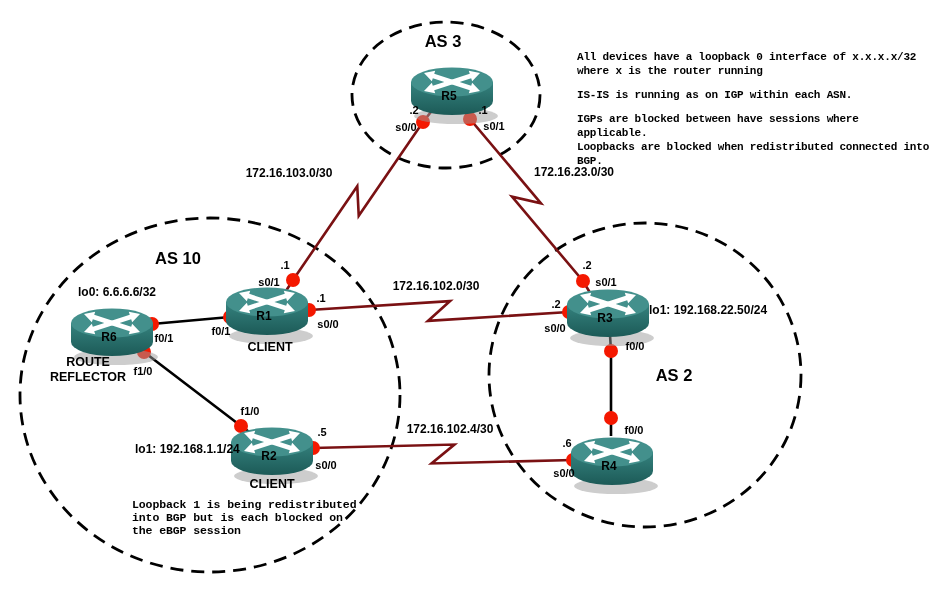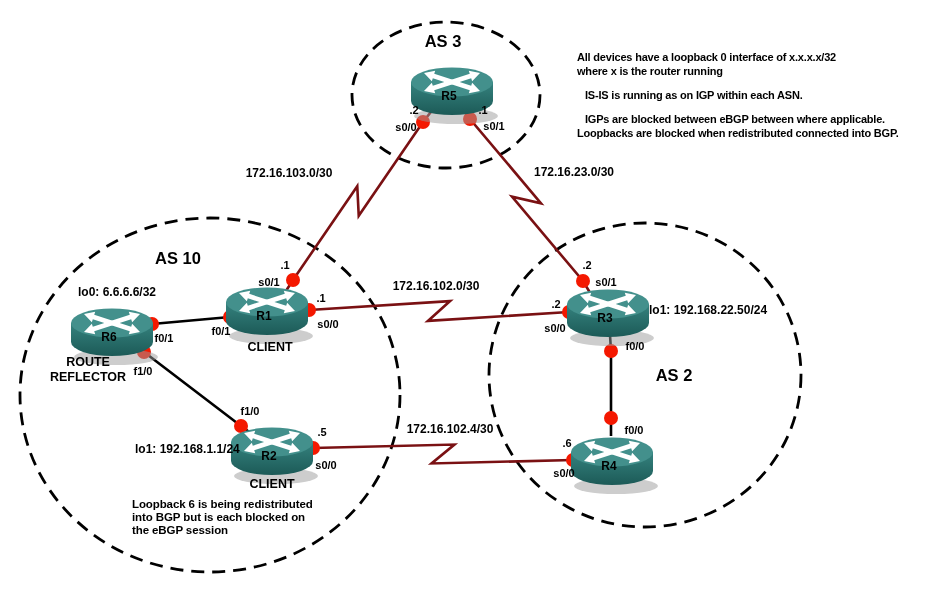--- a/index.html
+++ b/index.html
@@ -15,23 +15,23 @@
   .rtop{fill:#43908c;}
   .arrow{fill:#ffffff;}
   text{fill:#000;font-family:"Liberation Sans",sans-serif;font-weight:bold;}
   .lbl{font-size:11px;}
   .subnet{font-size:12px;}
   .asl{font-size:16.5px;}
   .rname{font-size:12px;}
   .role{font-size:12.5px;}
   .loop{font-size:12px;}
   
-  .notes{position:absolute;color:#000;font-weight:bold;}
+  .notes{position:absolute;color:#000;font-weight:bold;font-family:Liberation Mono, monospace;}
   .notes-right{left:577px;top:50px;font-size:11px;line-height:14px;letter-spacing:-0.2px;}
-  .notes-right .gap{margin-top:10px;margin-left:8px;}
+  .notes-right .gap{margin-top:10px;}
   .notes-bottom{left:132px;top:498px;font-size:11.5px;line-height:13px;letter-spacing:-0.1px;}
 </style>
 </head>
 <body>
 
 <div class="diagram">
   <svg width="931" height="593" viewBox="0 0 931 593" xmlns="http://www.w3.org/2000/svg">
     <defs>
       <linearGradient id="cyl" x1="0" y1="0" x2="0" y2="1">
         <stop offset="0" stop-color="#35827e"></stop>
@@ -145,22 +145,22 @@
       <text x="634" y="434" class="lbl" text-anchor="middle">f0/0</text>
       <text x="78" y="296" class="loop" text-anchor="start">lo0: 6.6.6.6/32</text>
       <text x="135" y="453" class="loop" text-anchor="start">lo1: 192.168.1.1/24</text>
       <text x="649" y="314" class="loop" text-anchor="start">lo1: 192.168.22.50/24</text>
     </svg>
 
   <div class="notes notes-right">
     <div>All devices have a loopback 0 interface of x.x.x.x/32</div>
     <div>where x is the router running</div>
     <div class="gap">IS-IS is running as on IGP within each ASN.</div>
-    <div class="gap">IGPs are blocked between eBGP between where applicable.</div>
+    <div class="gap">IGPs are blocked between have sessions where applicable.</div>
     <div>Loopbacks are blocked when redistributed connected into BGP.</div>
   </div>
 
   <div class="notes notes-bottom">
-    <div>Loopback 6 is being redistributed</div>
+    <div>Loopback 1 is being redistributed</div>
     <div>into BGP but is each blocked on</div>
     <div>the eBGP session</div>
   </div>
 </div>
 
 </body></html>

